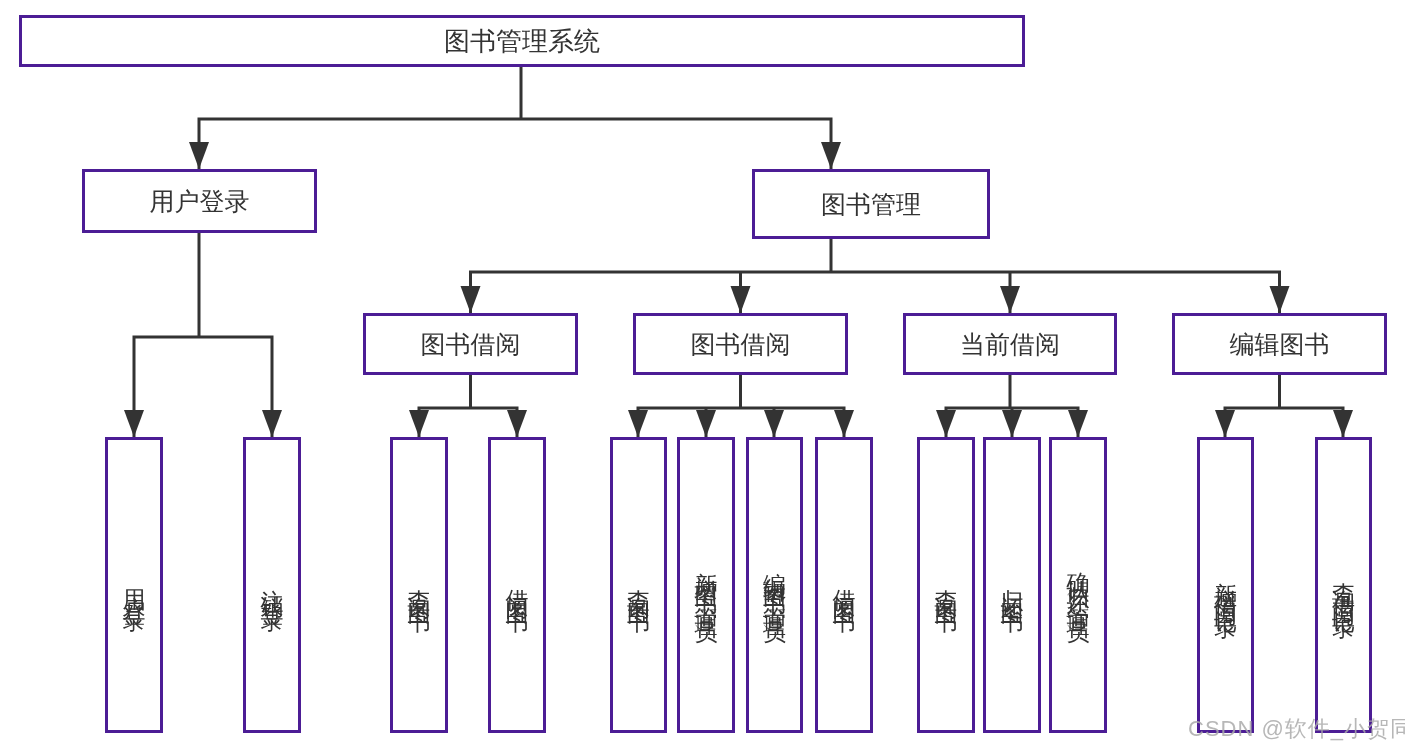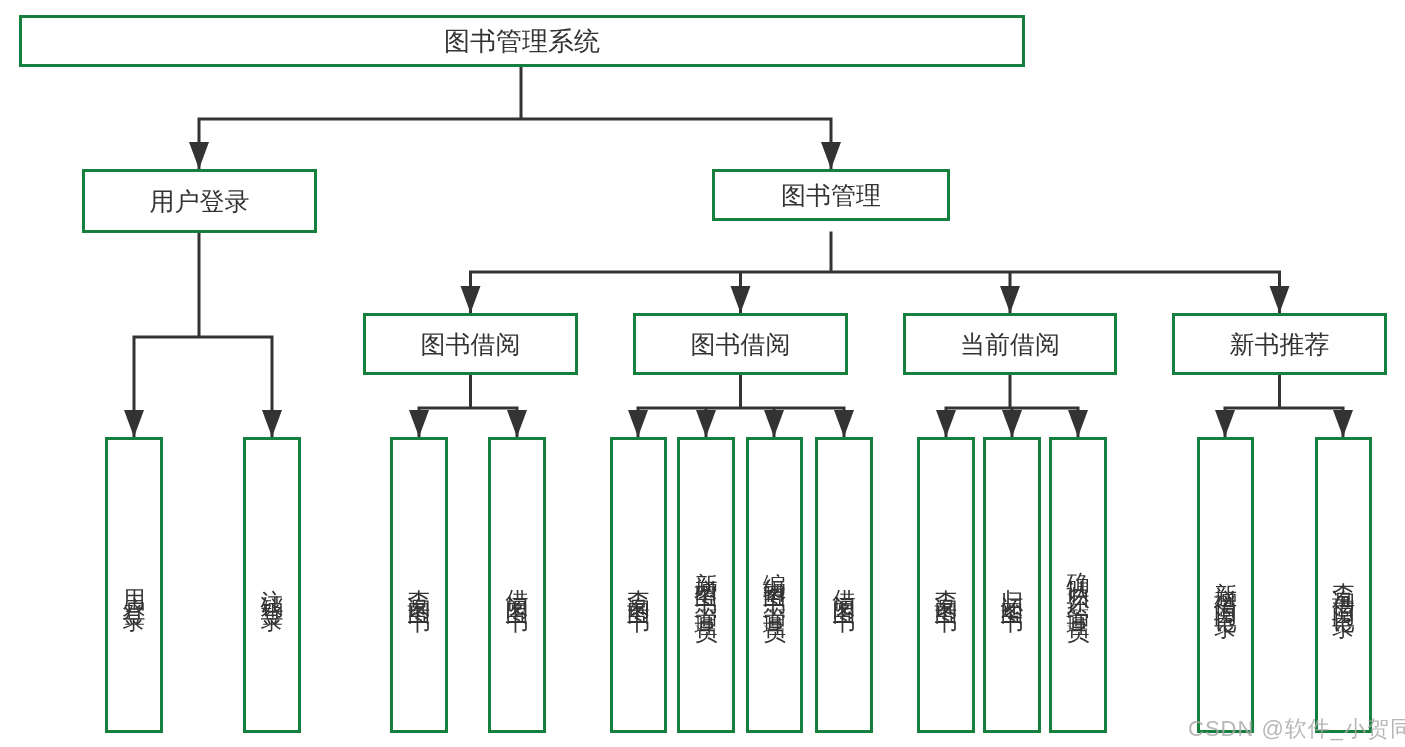--- a/index.html
+++ b/index.html
@@ -17,21 +17,21 @@
   }
   #connectors {
     position: absolute;
     left: 0;
     top: 0;
     pointer-events: none;
   }
   .node {
     position: absolute;
     box-sizing: border-box;
-    border: 3px solid #15803d;
+    border: 3px solid #4c1d95;
     background: #ffffff;
     color: #333333;
     display: flex;
     align-items: center;
     justify-content: center;
     text-align: center;
   }
   .hbox { font-size: 25px; }
   .root-box { font-size: 26px; }
   .vbox { font-size: 23px; }
@@ -89,35 +89,35 @@
     </g>
   </svg>
 
   <div class="node hbox root-box" style="left:19px; top:15px; width:1006px; height:52px;">
     <span>图书管理系统</span>
   </div>
 
   <div class="node hbox" style="left:82px; top:169px; width:235px; height:64px;">
     <span>用户登录</span>
   </div>
-  <div class="node hbox" style="left:712px; top:169px; width:238px; height:52px;">
+  <div class="node hbox" style="left:752px; top:169px; width:238px; height:70px;">
     <span>图书管理</span>
   </div>
 
   <div class="node hbox" style="left:363px; top:313px; width:215px; height:62px;">
     <span>图书借阅</span>
   </div>
   <div class="node hbox" style="left:903px; top:313px; width:214px; height:62px;">
     <span>当前借阅</span>
   </div>
   <div class="node hbox" style="left:633px; top:313px; width:215px; height:62px;">
     <span>图书借阅</span>
   </div>
   <div class="node hbox" style="left:1172px; top:313px; width:215px; height:62px;">
-    <span>新书推荐</span>
+    <span>编辑图书</span>
   </div>
 
   <div class="node vbox" style="left:105px; top:437px; width:58px; height:296px;">
     <span class="vtext">用户登录</span>
   </div>
   <div class="node vbox" style="left:243px; top:437px; width:58px; height:296px;">
     <span class="vtext">注销登录</span>
   </div>
 
   <div class="node vbox" style="left:390px; top:437px; width:58px; height:296px;">

